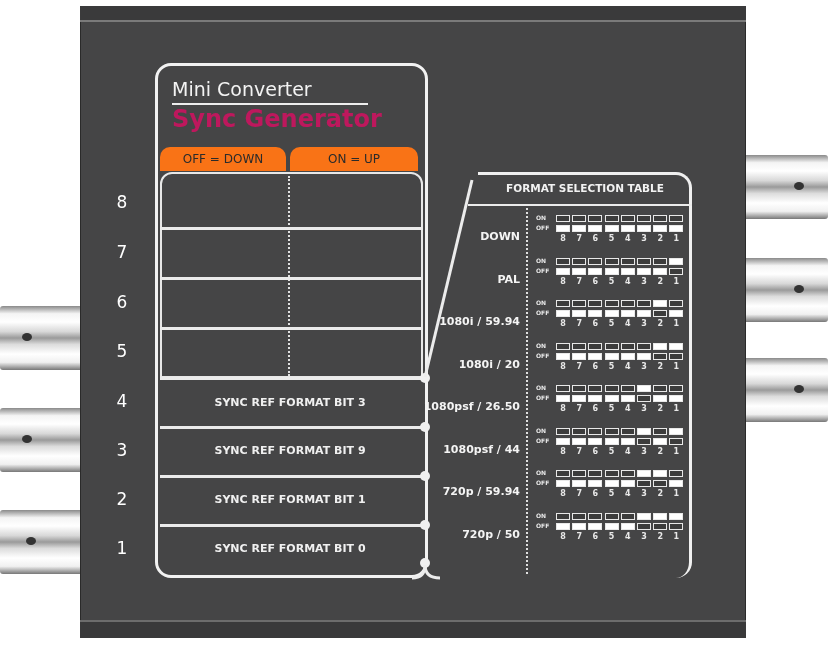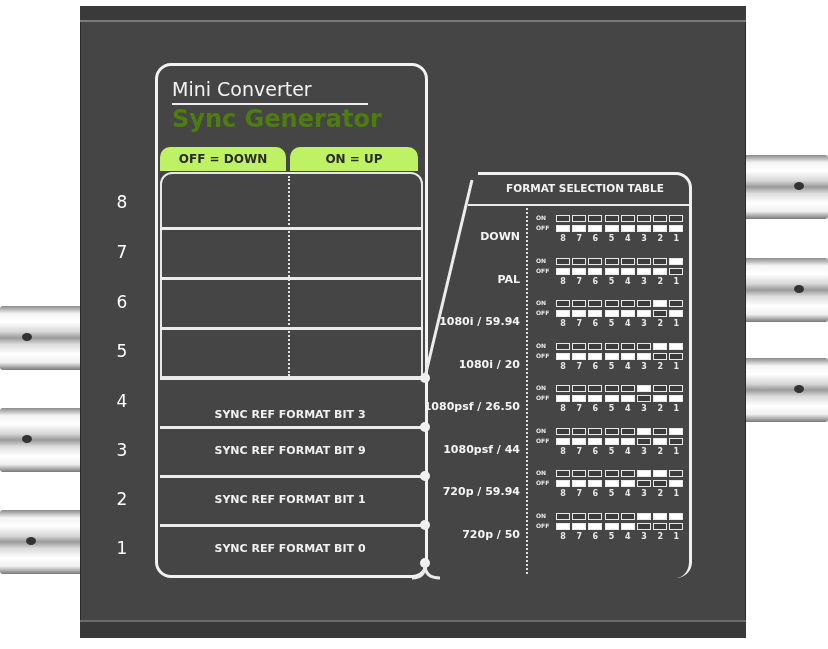--- a/index.html
+++ b/index.html
@@ -5,22 +5,22 @@
   html,body{margin:0;padding:0;background:#ffffff;}
   body{width:828px;height:649px;position:relative;overflow:hidden;font-family:"DejaVu Sans",sans-serif;}
   .panel{position:absolute;left:80px;top:6px;width:666px;height:632px;background:#454546;border-radius:3px;box-shadow:inset 0 0 0 1px #2a2a2a;}
   .panel-top{position:absolute;left:0;top:0;width:100%;height:14px;background:#3a3a3b;border-bottom:2px solid #7a7a7a;}
   .panel-bottom{position:absolute;left:0;bottom:0;width:100%;height:16px;background:#39393a;border-top:2px solid #6c6c6c;}
   .bnc{position:absolute;height:64px;background:linear-gradient(#8a8a8a 0%,#f4f4f4 12%,#ffffff 25%,#d8d8d8 40%,#9a9a9a 50%,#dcdcdc 60%,#ffffff 75%,#f0f0f0 88%,#777 100%);border-radius:3px;}
   .bnc .pin{position:absolute;top:27px;width:10px;height:8px;border-radius:50%;background:#333;}
   .label-card{position:absolute;left:155px;top:63px;width:273px;height:515px;border:3px solid #f2f2f2;border-radius:16px;box-sizing:border-box;}
   .brand{position:absolute;left:172px;top:78px;color:#f3f3f3;font-size:19px;}
   .brand-rule{position:absolute;left:172px;top:103px;width:196px;height:2px;background:#eee;}
-  .product{position:absolute;left:172px;top:105px;color:#4d7c0f;font-size:24px;font-weight:bold;}
-  .tab{position:absolute;top:147px;height:24px;background:#bef264;color:#2b2b2b;font-size:12px;font-weight:bold;text-align:center;line-height:24px;border-radius:10px 10px 0 0;}
+  .product{position:absolute;left:172px;top:105px;color:#be185d;font-size:24px;font-weight:bold;}
+  .tab{position:absolute;top:147px;height:24px;background:#f97316;color:#2b2b2b;font-size:12px;font-weight:normal;text-align:center;line-height:24px;border-radius:10px 10px 0 0;}
   .switch-box{position:absolute;left:160px;top:172px;width:263px;height:206px;border:2px solid #e8e8e8;border-radius:12px 12px 0 0;box-sizing:border-box;}
   .hline{position:absolute;height:3px;background:#ebebeb;}
   .vdots{position:absolute;left:288px;top:176px;width:0;height:200px;border-left:2px dotted #e0e0e0;}
   .row-num{position:absolute;left:112px;width:20px;color:#ffffff;font-size:17px;text-align:center;}
   .bit-label{position:absolute;left:160px;width:260px;text-align:center;color:#f0f0f0;font-size:11px;font-weight:bold;}
   .dot{position:absolute;width:10px;height:10px;border-radius:50%;background:#f0f0f0;}
   .fst{position:absolute;left:478px;top:172px;width:214px;height:406px;border:3px solid #f0f0f0;border-left:none;border-bottom:none;border-radius:0 16px 16px 0;box-sizing:border-box;}
   .fst-title{position:absolute;left:480px;top:182px;width:210px;text-align:center;color:#f2f2f2;font-size:10.5px;font-weight:bold;}
   .fst-rule{position:absolute;left:468px;top:204px;width:224px;height:2px;background:#ebebeb;}
   .fst-dots{position:absolute;left:526px;top:208px;height:366px;border-left:2px dotted #e0e0e0;}
@@ -90,21 +90,21 @@
 
 <div class="row-num" style="top:192px;">8</div>
 <div class="row-num" style="top:242px;">7</div>
 <div class="row-num" style="top:292px;">6</div>
 <div class="row-num" style="top:341px;">5</div>
 <div class="row-num" style="top:391px;">4</div>
 <div class="row-num" style="top:440px;">3</div>
 <div class="row-num" style="top:489px;">2</div>
 <div class="row-num" style="top:538px;">1</div>
 
-<div class="bit-label" style="top:408px;">SYNC REF FORMAT BIT 3</div>
+<div class="bit-label" style="top:396px;">SYNC REF FORMAT BIT 3</div>
 <div class="bit-label" style="top:444px;">SYNC REF FORMAT BIT 9</div>
 <div class="bit-label" style="top:493px;">SYNC REF FORMAT BIT 1</div>
 <div class="bit-label" style="top:542px;">SYNC REF FORMAT BIT 0</div>
 
 <div class="fst"></div>
 <div class="fst-title">FORMAT SELECTION TABLE</div>
 <div class="fst-rule"></div>
 <div class="fst-dots"></div>
 
 <div id="fst-rows">

